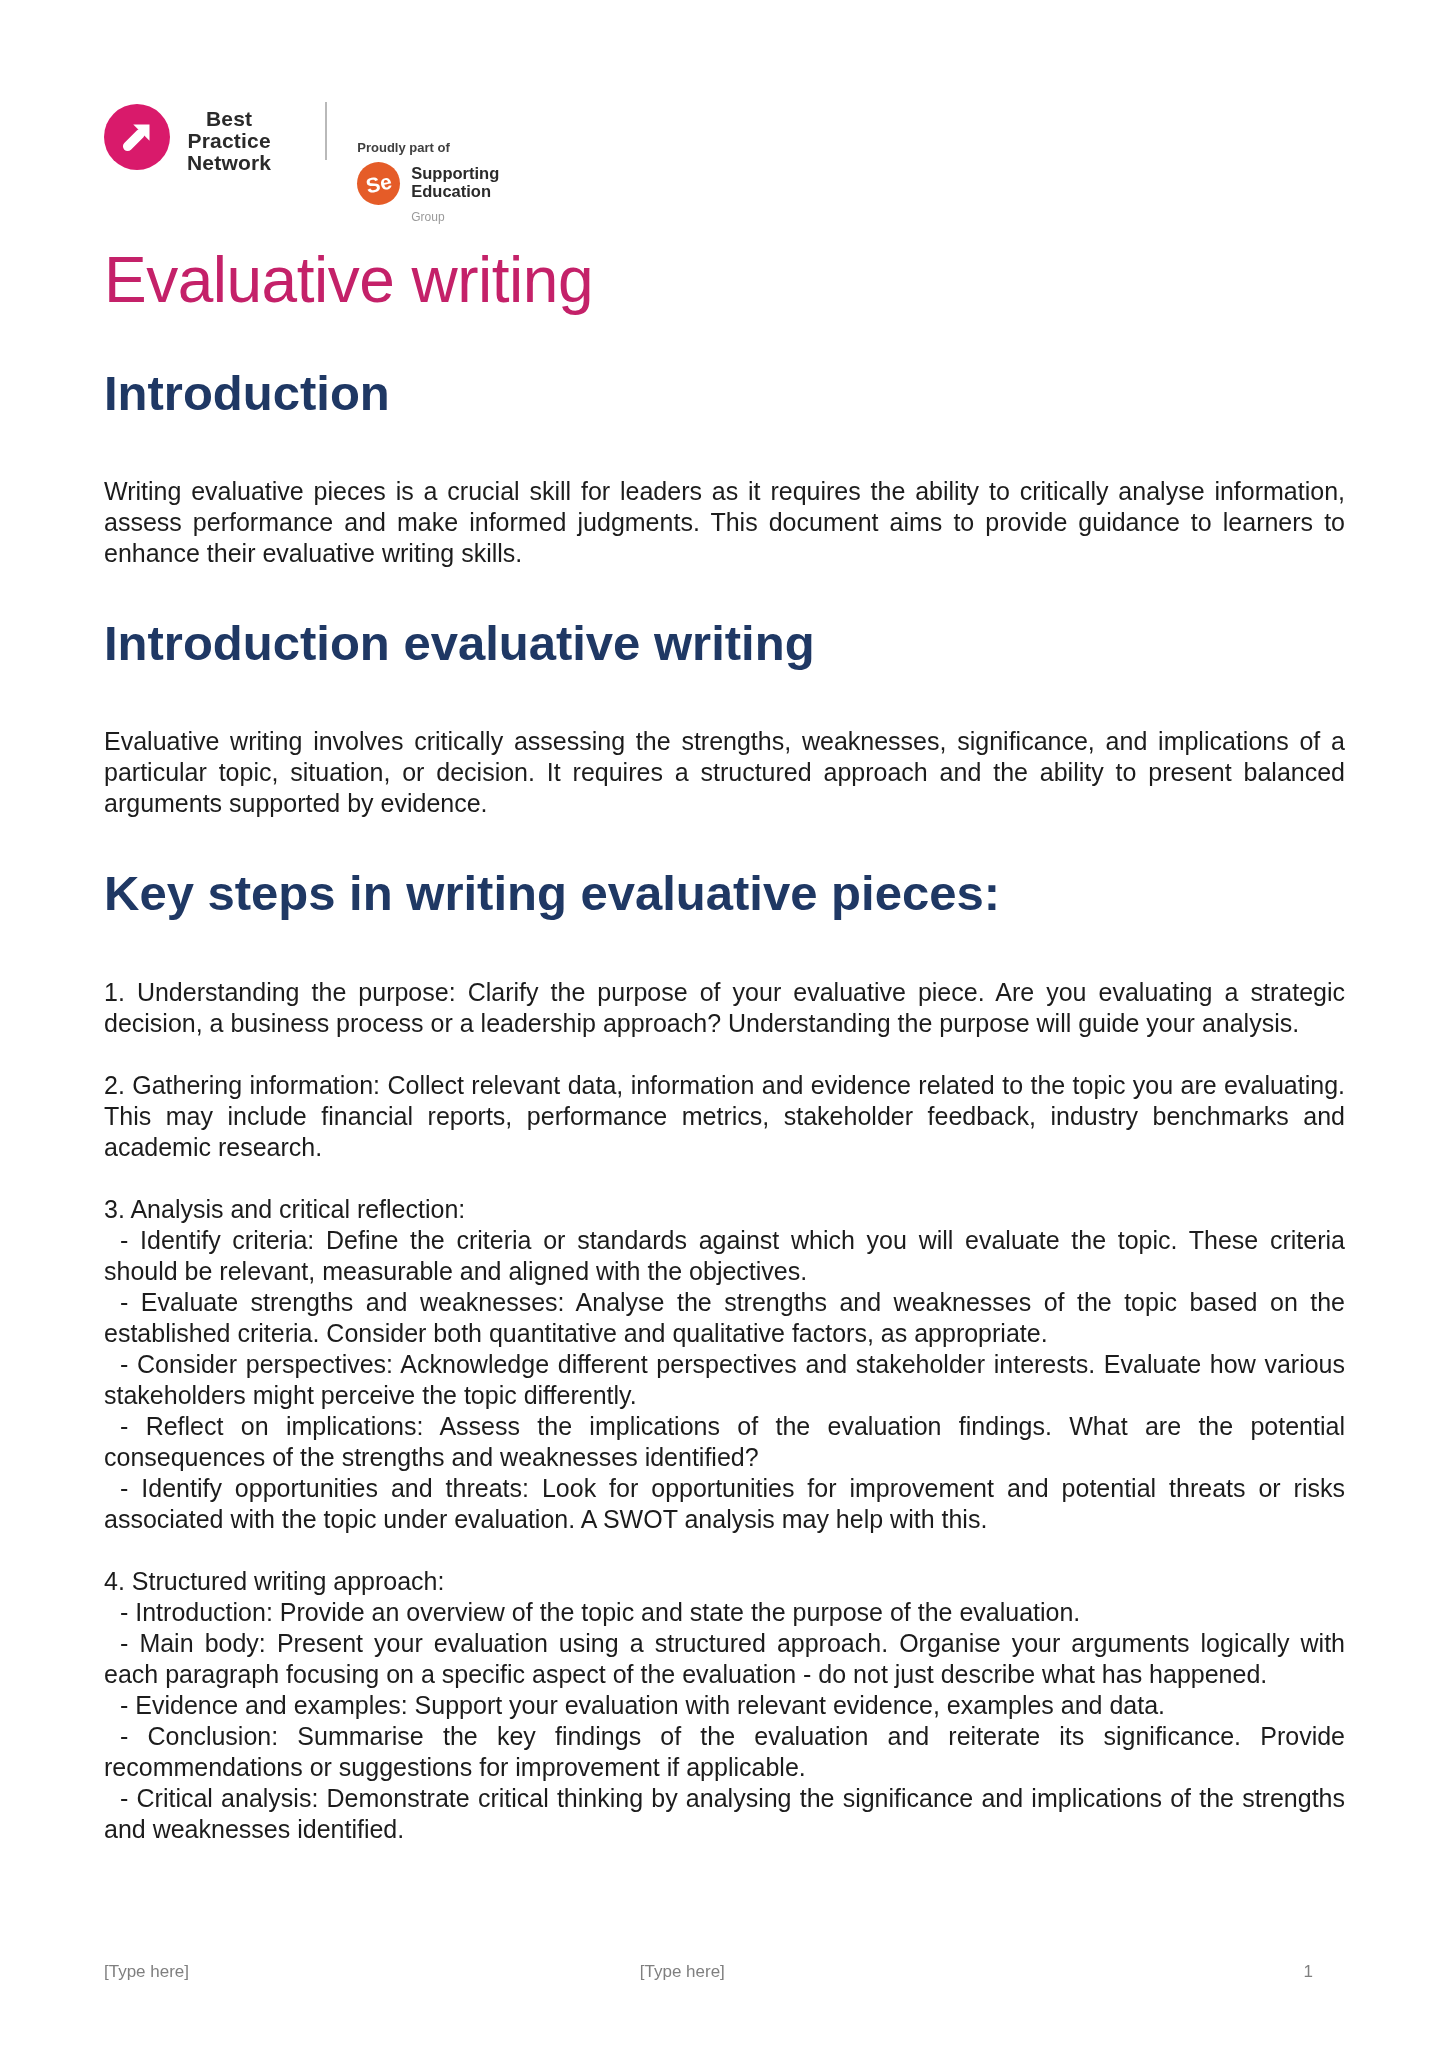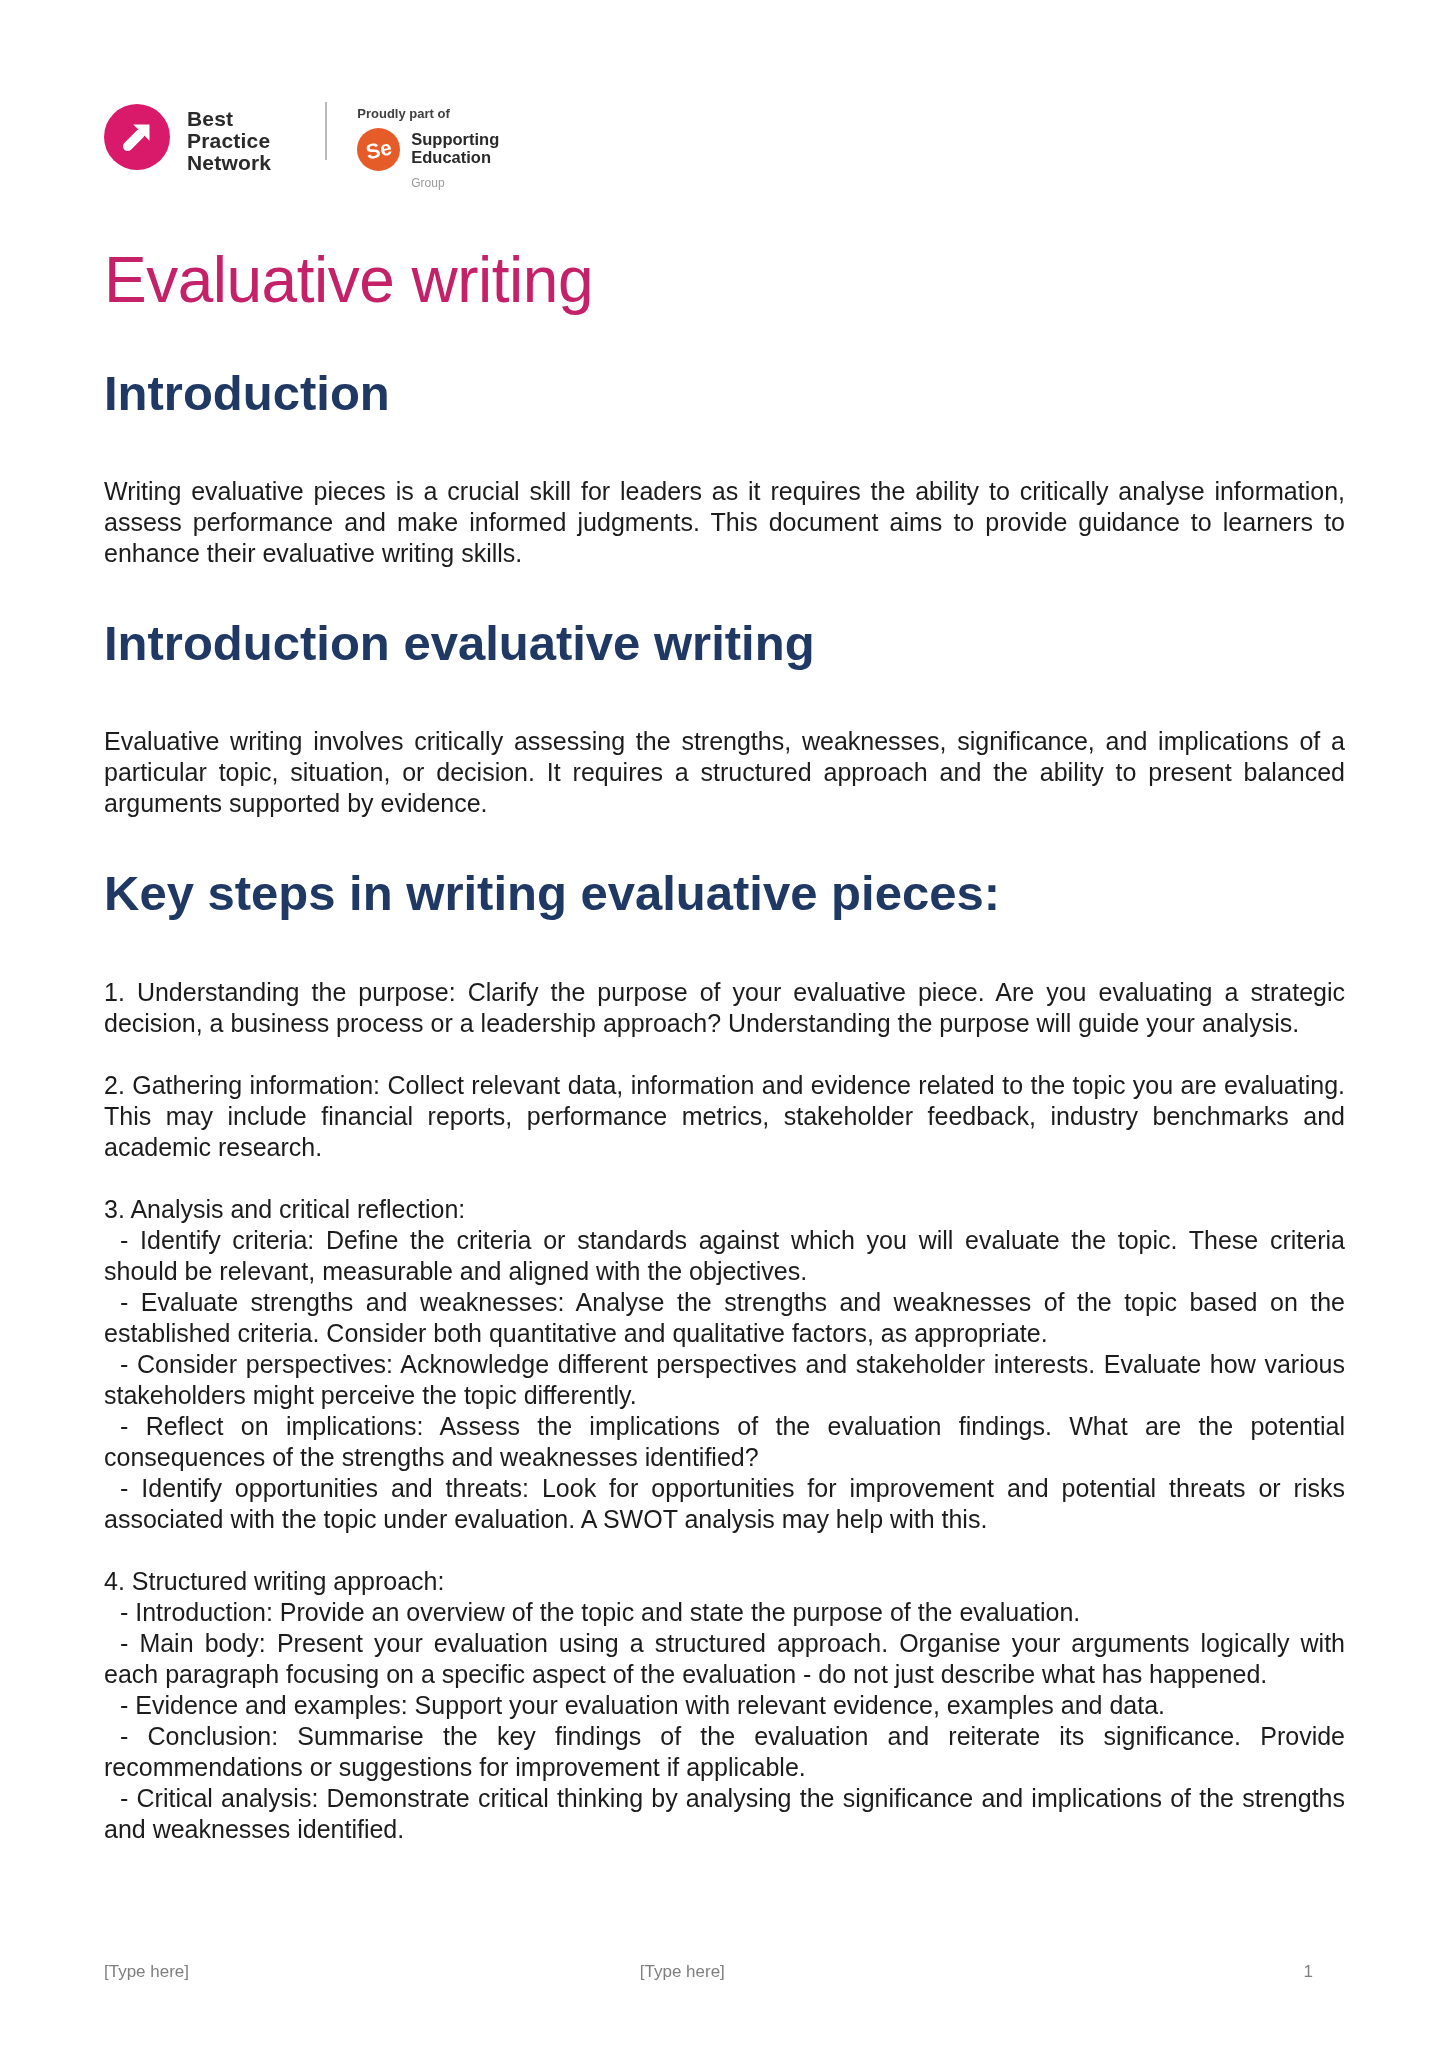--- a/index.html
+++ b/index.html
@@ -11,24 +11,24 @@
   .page { position:absolute; inset:0; padding:82px 104px 0 104px; box-sizing:border-box; }
 
   
   .logo-row { display:flex; align-items:flex-start; height:94px; }
   .bpn-logo { display:flex; align-items:flex-start; }
   .bpn-circle {
     width:66px; height:66px; border-radius:50%; margin-top:22px;
     display:flex; align-items:center; justify-content:center; flex:none;
   }
   .bpn-text { margin:26px 0 0 17px; font-size:21px; line-height:22px; font-weight:600; color:#2a2a2a; letter-spacing:.2px; }
-  .bpn-text span { display:block; }
+  .bpn-text span { display:block;text-align:center; }
   .logo-divider { width:2px; height:58px; background:#b9b9b9; margin:20px 0 0 54px; flex:none; }
   .partner-block { margin:24px 0 0 30px; }
-  .partner-tagline { font-size:13px; font-weight:700; color:#3f3f3f; margin-bottom:7px; }
+  .partner-tagline { font-size:13px; font-weight:700; color:#3f3f3f; margin-bottom:7px;margin-top:34px; }
   .partner-row { display:flex; align-items:flex-start; }
   .se-circle {
     width:43px; height:43px; border-radius:50%; flex:none;
     display:flex; align-items:center; justify-content:center;
   }
   .se-circle span { color:#fff; font-weight:700; font-size:21px; transform:rotate(-12deg); display:block; }
   .partner-names { margin-left:11px; padding-top:3px; }
   .partner-names .pn { display:block; font-size:16.5px; line-height:17.5px; font-weight:700; color:#2a2a2a; }
   .partner-names .pg { display:block; font-size:12px; line-height:14px; font-weight:400; color:#9a9a9a; margin-top:10px; }
 

